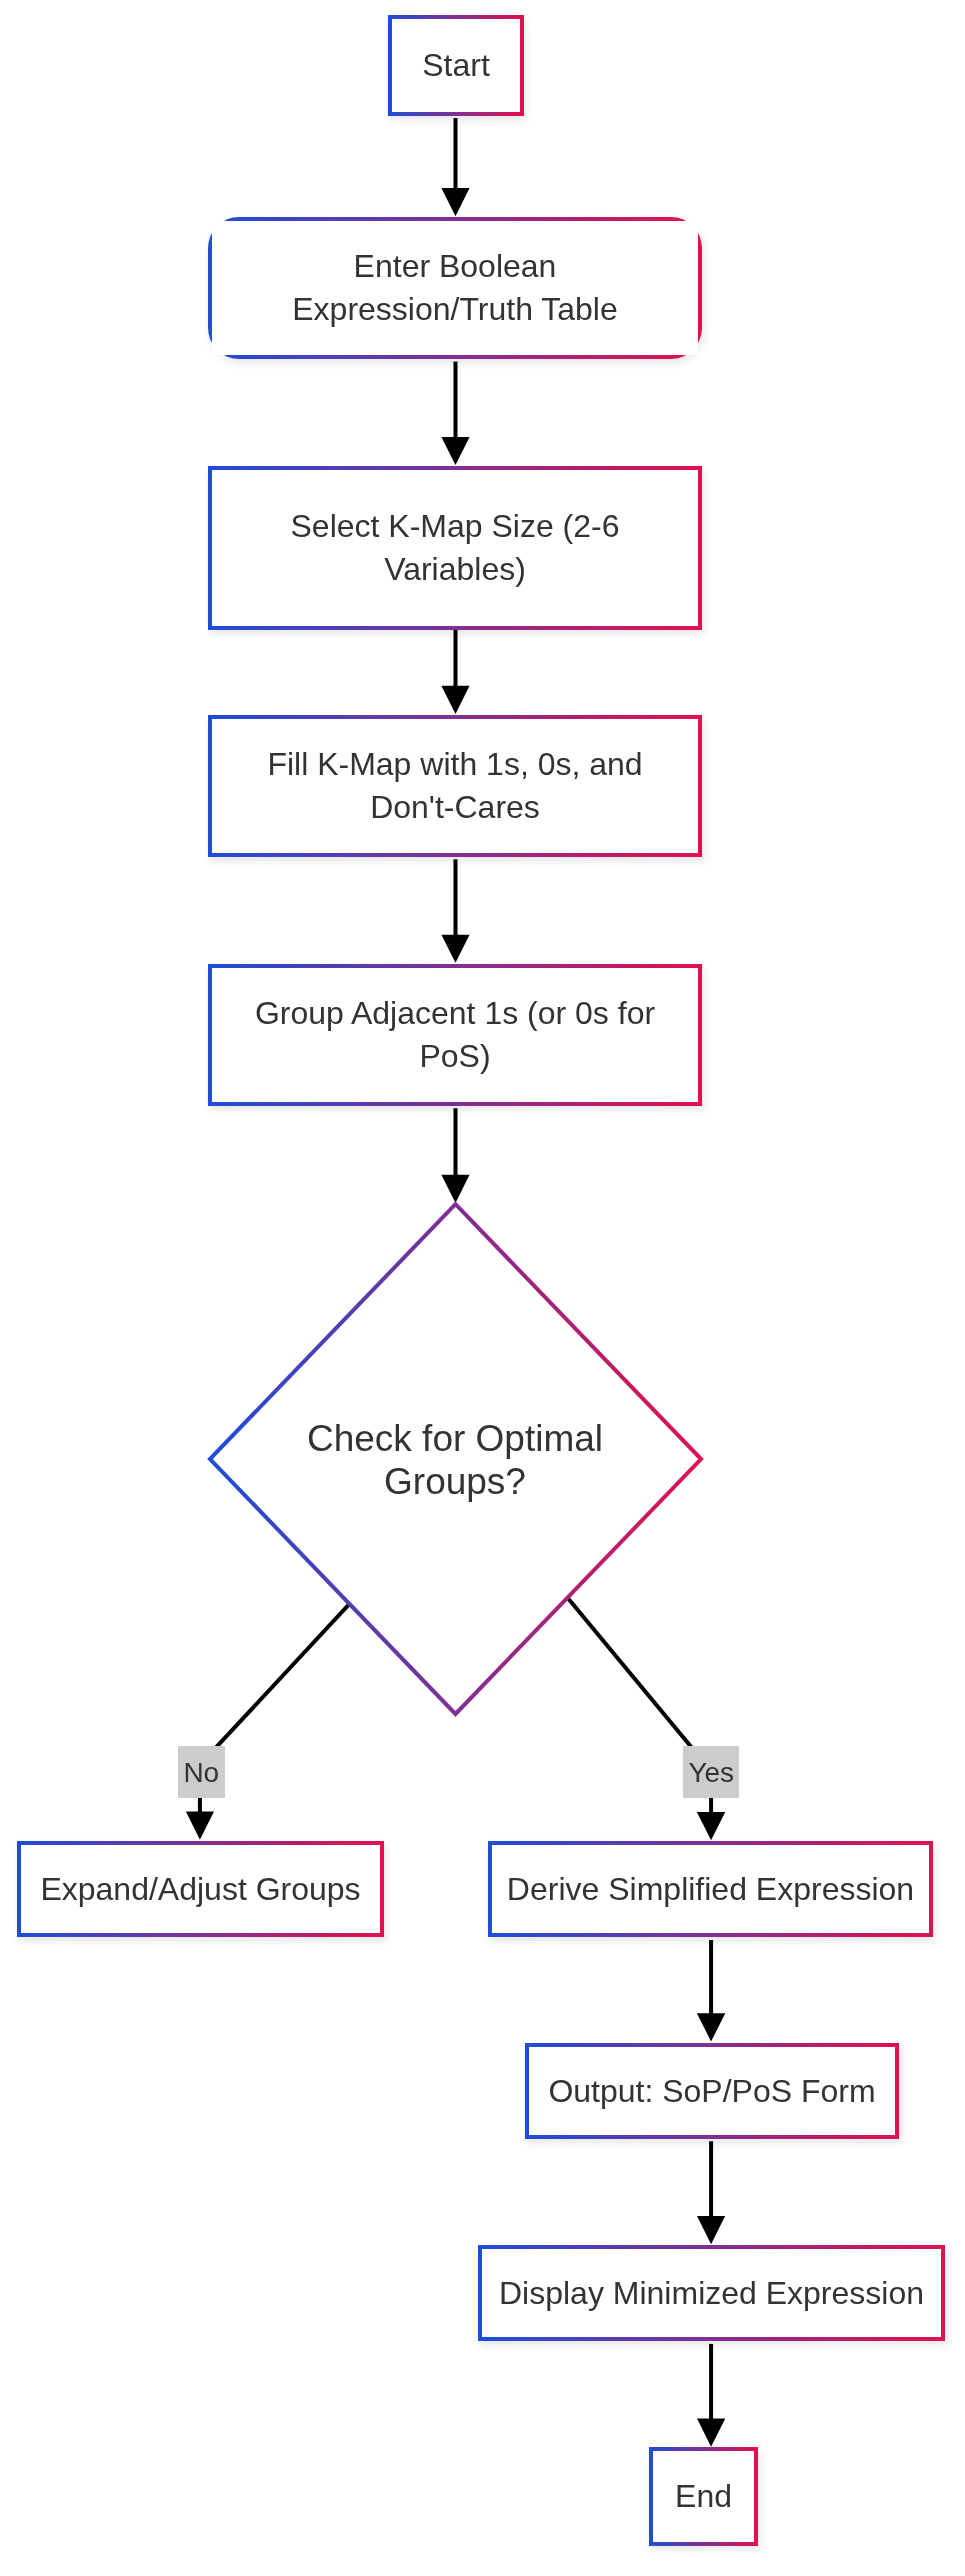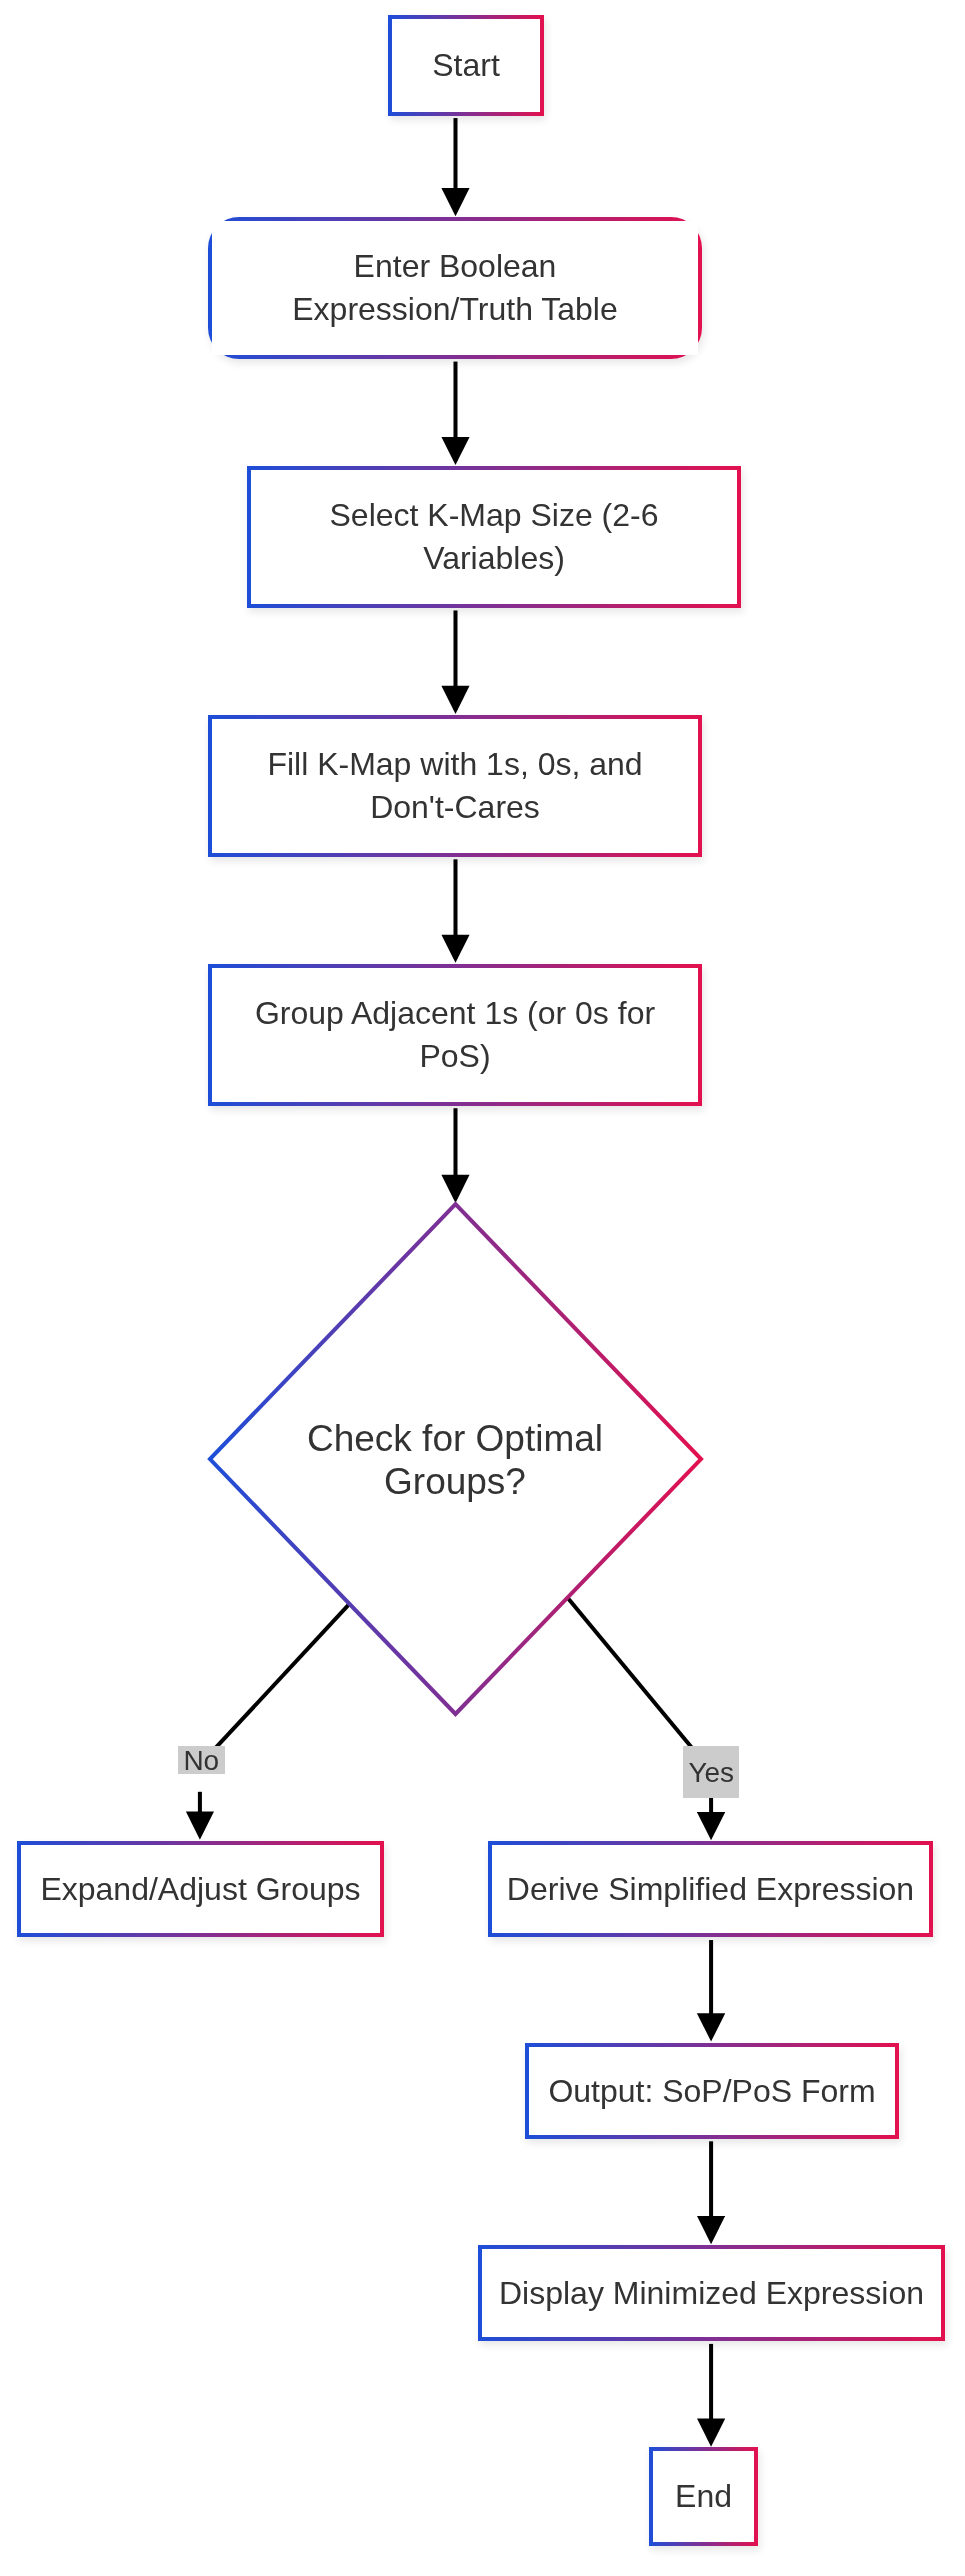--- a/index.html
+++ b/index.html
@@ -25,23 +25,23 @@
     width:100%;height:100%;
     box-sizing:border-box;
     background:var(--node_fill,#ffffff);
     display:flex;align-items:center;justify-content:center;
     text-align:center;
     color:var(--text,#333333);
     font-size:32px;line-height:43px;
   }
   .node-inner.pad{padding:0 29.5px;}
   
-  .n0{left:388px;top:14.8px;width:156px;height:101px;}
+  .n0{left:388px;top:14.8px;width:136px;height:101px;}
   .n1{left:208px;top:217px;width:494px;height:142px;border-radius:31px;}
-  .n2{left:208px;top:466px;width:494px;height:142px;margin-left:39px;}
+  .n2{left:208px;top:466px;width:494px;height:164px;}
   .n3{left:208px;top:715px;width:494px;height:142px;}
   .n4{left:208px;top:964px;width:494px;height:142px;}
   .n6{left:17px;top:1841px;width:367px;height:96px;}
   .n7{left:488px;top:1841px;width:445px;height:96px;}
   .n8{left:525px;top:2043px;width:374px;height:96px;}
   .n9{left:478px;top:2245px;width:467px;height:96px;}
   .n10{left:649px;top:2447px;width:109px;height:99px;}
   
   .diamond-label{
     position:absolute;left:254px;top:1438px;width:402px;height:43px;
@@ -50,21 +50,21 @@
   }
   
   .edge-label{
     position:absolute;
     background:var(--label_bg,#cccccc);
     color:var(--text,#333333);
     font-size:28px;line-height:43px;
     display:flex;align-items:center;justify-content:center;
     padding:0 5.4px;
   }
-  .el-no{left:178px;top:1746px;min-width:32px;height:28px;}
+  .el-no{left:178px;top:1746px;min-width:32px;height:52px;}
   .el-yes{left:683px;top:1746px;min-width:40px;height:52px;}
 </style>
 </head>
 <body>
 
 <div id="canvas">
 
   <svg id="edge-layer" viewBox="0 0 1440 3840" xmlns="http://www.w3.org/2000/svg">
     <defs>
       <linearGradient id="gradStroke" x1="0" y1="0" x2="1" y2="0">

